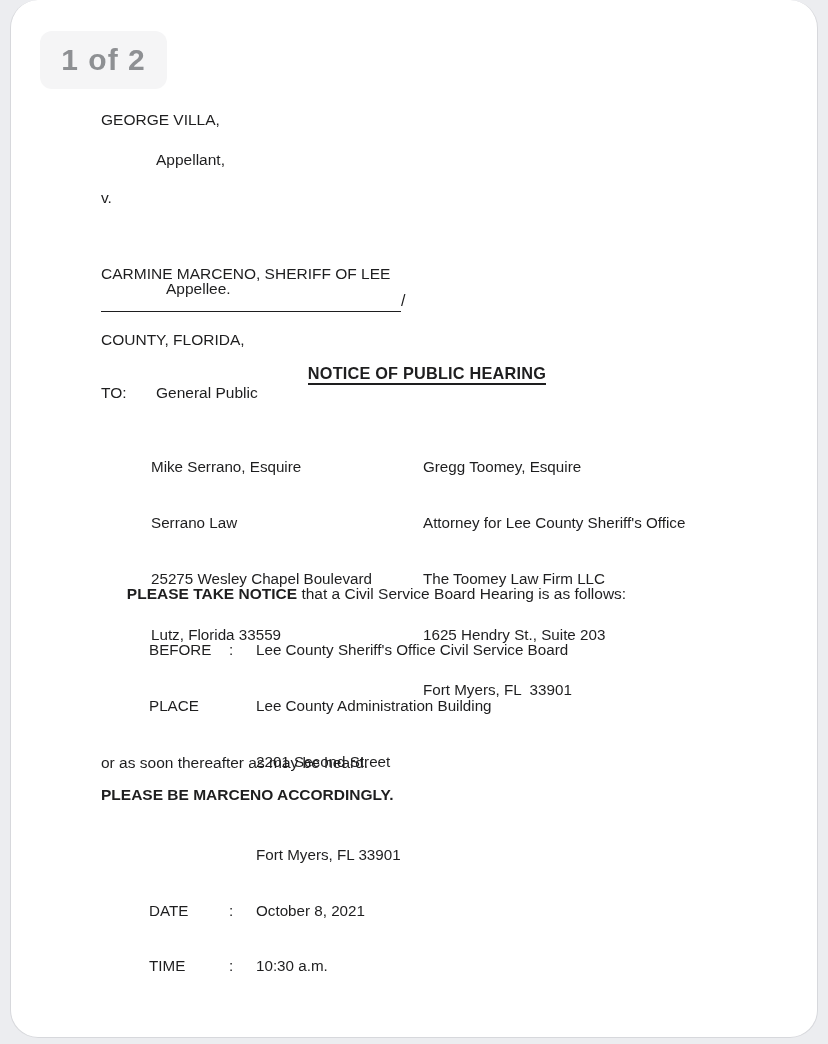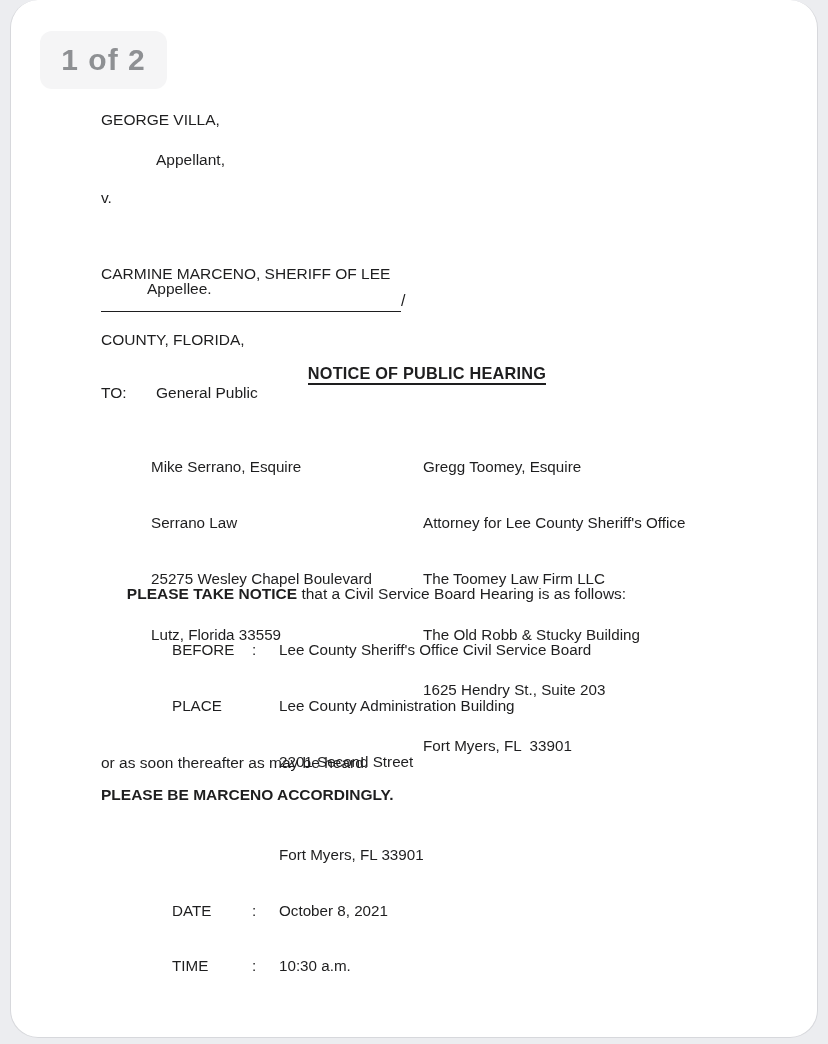--- a/index.html
+++ b/index.html
@@ -63,21 +63,21 @@
   .title-text {
     font-weight: bold;
     font-size: 16.3px;
     border-bottom: 2px solid var(--text_color);
     padding-bottom: 1px;
     letter-spacing: 0.2px;
   }
   .addr { line-height: 18.6px; font-size: 15.2px; }
   .hearing { left: 138px; top: 604px; line-height: 18.6px; font-size: 15.2px; }
   .h-row { display: flex; }
-  .h-label { width: 80px; margin-left: 23px; }
+  .h-label { width: 80px; }
   .h-colon { width: 27px; }
   .h-value sup { font-size: 10px; vertical-align: super; line-height: 0; }
   .bold { font-weight: bold; }
 </style>
 </head>
 <body>
 
 <div class="viewer">
   <div class="page">
 
@@ -89,21 +89,21 @@
 
     <div class="abs caption-line" style="left:145px; top:150px;">Appellant,</div>
 
     <div class="abs caption-line" style="left:90px; top:188px;">v.</div>
 
     <div class="abs caption-two-line" style="left:90px; top:219px;">
       <div>CARMINE MARCENO, SHERIFF OF LEE</div>
       <div>COUNTY, FLORIDA,</div>
     </div>
 
-    <div class="abs caption-line" style="left:136px; top:279px;">Appellee.</div>
+    <div class="abs caption-line" style="left:155px; top:279px;">Appellee.</div>
 
     <div class="abs sep-row">
       <span class="sep-line"></span><span class="sep-slash">/</span>
     </div>
 
     <div class="abs title-wrap">
       <span class="title-text">NOTICE OF PUBLIC HEARING</span>
     </div>
 
     <div class="abs" style="left:90px; top:384px;">TO:</div>
@@ -113,21 +113,20 @@
       <div>Mike Serrano, Esquire</div>
       <div>Serrano Law</div>
       <div>25275 Wesley Chapel Boulevard</div>
       <div>Lutz, Florida 33559</div>
     </div>
 
     <div class="abs addr" style="left:412px; top:421px;">
       <div>Gregg Toomey, Esquire</div>
       <div>Attorney for Lee County Sheriff's Office</div>
       <div>The Toomey Law Firm LLC</div>
-      <div>The Old Robb &amp; Stucky Building</div>
       <div>1625 Hendry St., Suite 203</div>
       <div>Fort Myers, FL  33901</div>
     </div>
 
     <div class="abs" style="left:90px; top:567px;">
       <span class="bold">PLEASE TAKE NOTICE</span><span> that a Civil Service Board Hearing is as follows:</span>
     </div>
 
     <div class="abs hearing">
       <div class="h-row">

